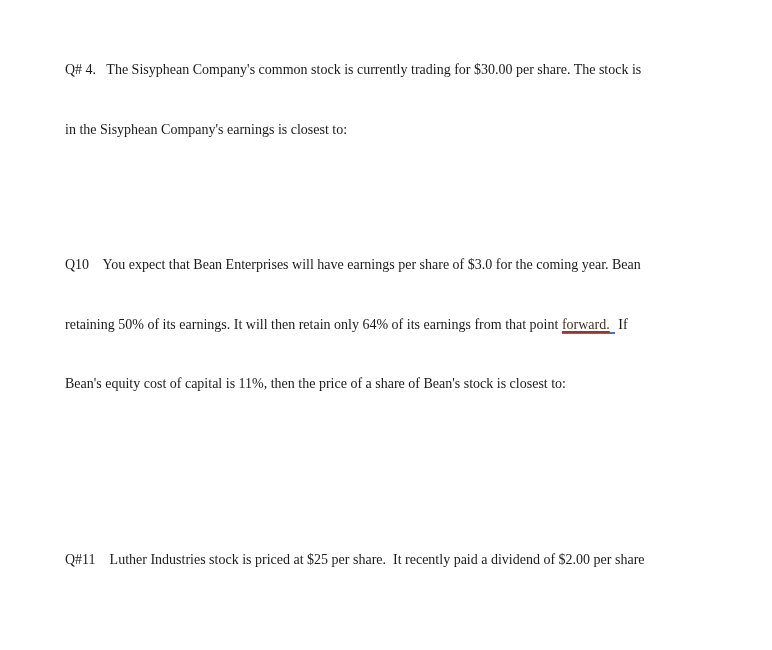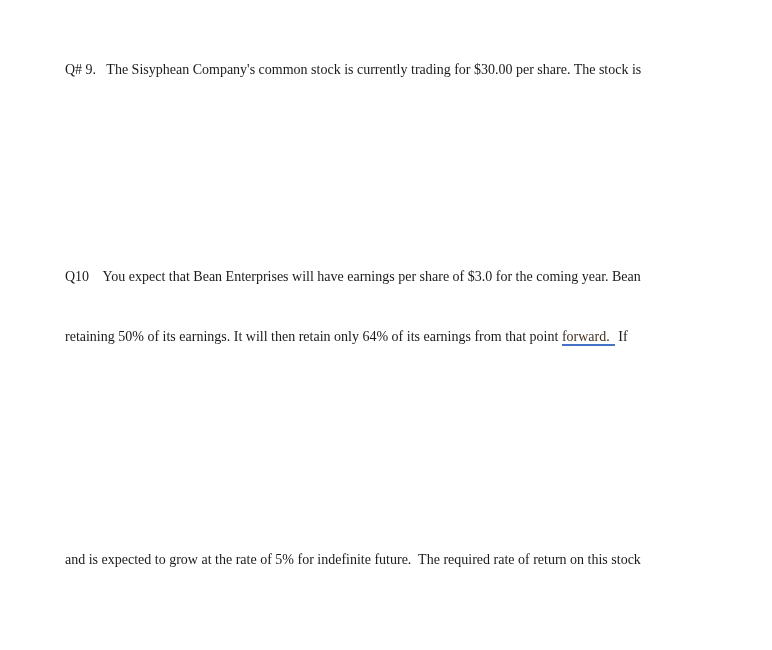--- a/index.html
+++ b/index.html
@@ -17,47 +17,50 @@
     color: #1a1a1a;
     overflow: hidden;
   }
   .para {
     position: absolute;
     left: 65px;
     line-height: 19.7px;
     white-space: pre;
   }
   .para-q9  { top: 21px;  }
-  .para-q10 { top: 228px; }
+  .para-q10 { top: 216px; }
   .para-q11 { top: 511px; }
   .line { white-space: pre; }
   
   .flagged-outer {
     border-bottom: 2px solid #4472c4;
     padding-right: 5px;
   }
   .flagged-inner {
     color: #44301f;
+    text-decoration: underline;
     text-decoration-color: #953735;
     text-decoration-thickness: 1.5px;
     text-underline-offset: 2px;
   }
 </style>
 </head>
 <body>
 
 <div class="page">
 
   <div class="para para-q9">
-    <div class="line">Q# 9.   The Sisyphean Company's common stock is currently trading for $30.00 per share. The stock is</div>
+    <div class="line">Q# 4.   The Sisyphean Company's common stock is currently trading for $30.00 per share. The stock is</div>
+    <div class="line">in the Sisyphean Company's earnings is closest to:</div>
   </div>
 
   <div class="para para-q10">
     <div class="line">Q10    You expect that Bean Enterprises will have earnings per share of $3.0 for the coming year. Bean</div>
     <div class="line"><span>retaining 50% of its earnings. It will then retain only 64% of its earnings from that point </span><span class="flagged-outer"><span class="flagged-inner">forward.</span></span><span> If</span></div>
+    <div class="line">Bean's equity cost of capital is 11%, then the price of a share of Bean's stock is closest to:</div>
   </div>
 
   <div class="para para-q11">
-    <div class="line">and is expected to grow at the rate of 5% for indefinite future.  The required rate of return on this stock</div>
+    <div class="line">Q#11    Luther Industries stock is priced at $25 per share.  It recently paid a dividend of $2.00 per share</div>
     
   </div>
 
 </div>
 
 </body></html>

